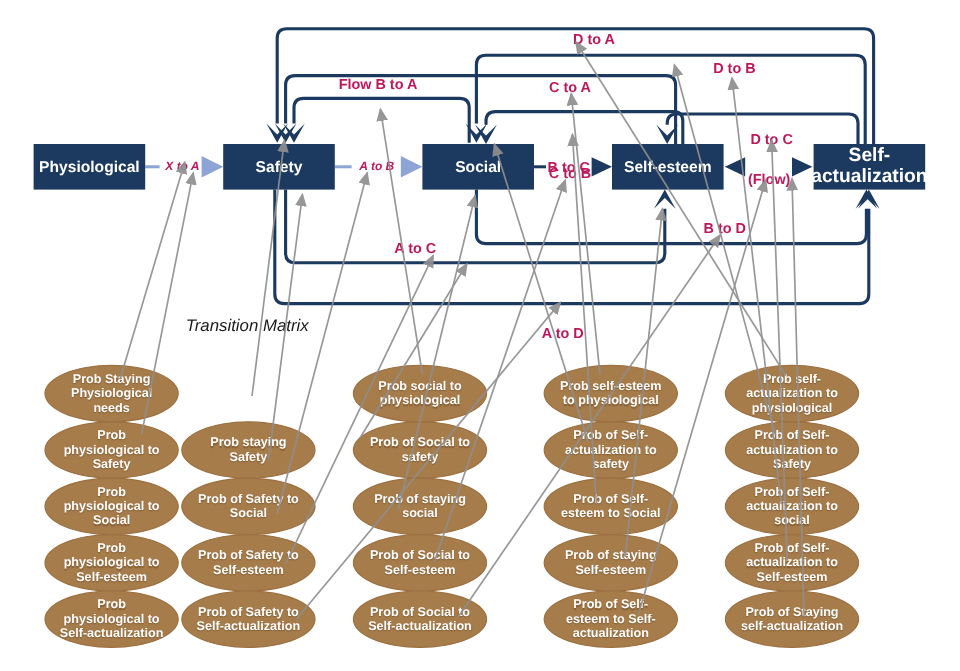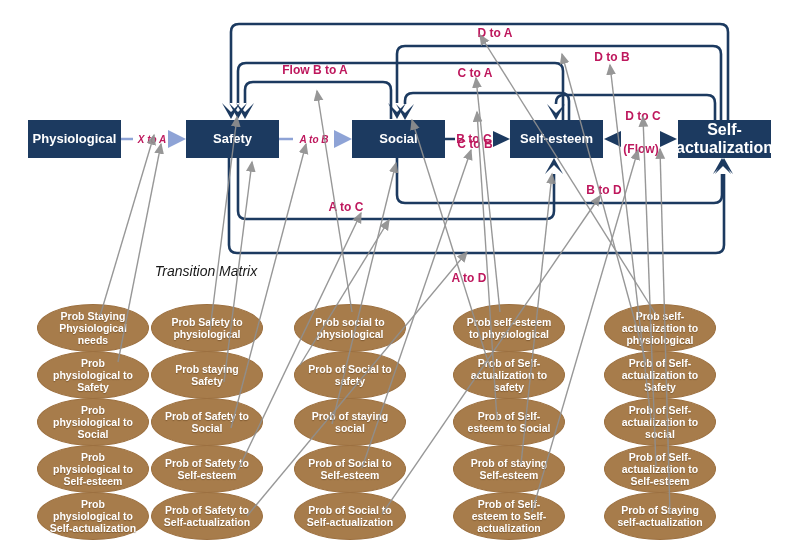--- a/index.html
+++ b/index.html
@@ -98,22 +98,20 @@
     <div class="ell" style="left:37px;top:398px;">Prob
 physiological to
 Social</div>
     <div class="ell" style="left:37px;top:445px;">Prob
 physiological to
 Self-esteem</div>
     <div class="ell" style="left:37px;top:492px;">Prob
 physiological to
 Self-actualization</div>
 
-    <div class="ell" style="left:151px;top:304px;">Prob Safety to
-physiological</div>
     <div class="ell" style="left:151px;top:351px;">Prob staying
 Safety</div>
     <div class="ell" style="left:151px;top:398px;">Prob of Safety to
 Social</div>
     <div class="ell" style="left:151px;top:445px;">Prob of Safety to
 Self-esteem</div>
     <div class="ell" style="left:151px;top:492px;">Prob of Safety to
 Self-actualization</div>
 
     <div class="ell" style="left:294px;top:304px;">Prob social to

